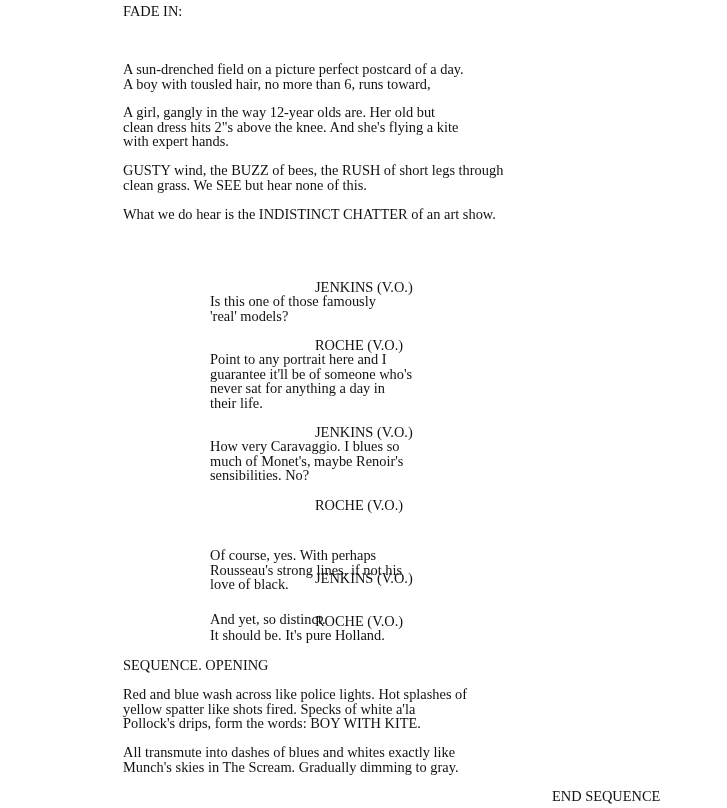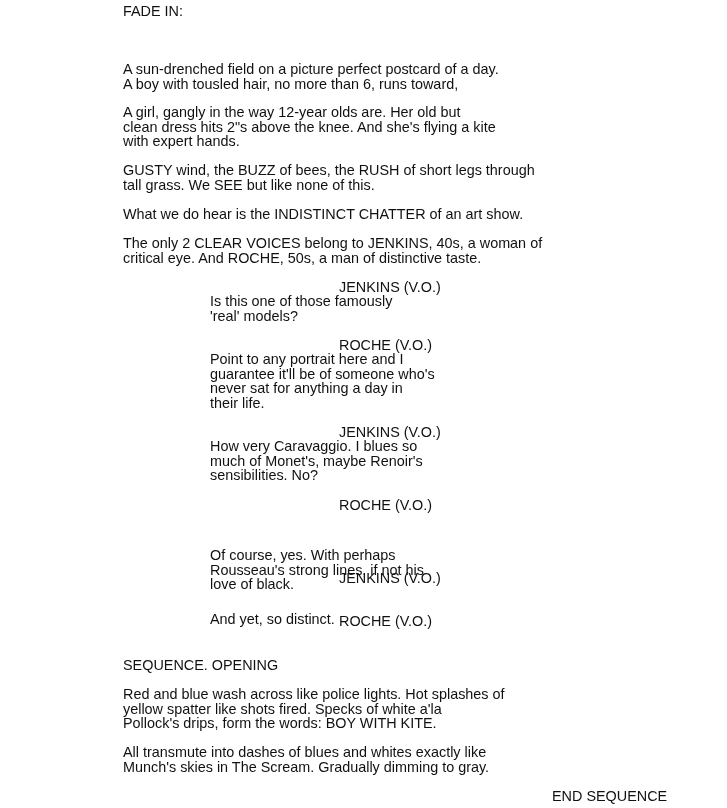--- a/index.html
+++ b/index.html
@@ -14,56 +14,54 @@
     position: relative;
   }
   .page {
     position: absolute;
     left: 0;
     top: 0;
     width: 727px;
     height: 808px;
     background: #ffffff;
     color: #111111;
-    font-family: Liberation Sans, sans-serif;
+    font-family: Liberation Serif, serif;
     font-size: 14.4px;
     line-height: 14.6px;
   }
   .block {
     position: absolute;
     white-space: pre;
     margin: 0;
   }
   .action { left: 123px; }
-  .character { left: 315px; margin-left: 24px; }
+  .character { left: 315px; }
   .dialogue { left: 210px; }
   .transition-right { left: 516px; margin-left: 36px; }
 </style>
 </head>
 <body>
 
 <div class="page">
 
   <div class="block action" style="top:4px;">FADE IN:</div>
 
 
   <div class="block action" style="top:62px;">A sun-drenched field on a picture perfect postcard of a day.
 A boy with tousled hair, no more than 6, runs toward,</div>
 
   <div class="block action" style="top:105px;">A girl, gangly in the way 12-year olds are. Her old but
 clean dress hits 2"s above the knee. And she's flying a kite
 with expert hands.</div>
 
   <div class="block action" style="top:163px;">GUSTY wind, the BUZZ of bees, the RUSH of short legs through
-tall grass. We SEE but like none of this.</div>
+clean grass. We SEE but hear none of this.</div>
 
   <div class="block action" style="top:207px;">What we do hear is the INDISTINCT CHATTER of an art show.</div>
 
-  <div class="block action" style="top:236px;">The only 2 CLEAR VOICES belong to JENKINS, 40s, a woman of
-critical eye. And ROCHE, 50s, a man of distinctive taste.</div>
 
   <div class="block character" style="top:280px;">JENKINS (V.O.)</div>
   <div class="block dialogue" style="top:294px;">Is this one of those famously
 'real' models?</div>
 
   <div class="block character" style="top:338px;">ROCHE (V.O.)</div>
   <div class="block dialogue" style="top:352px;">Point to any portrait here and I
 guarantee it'll be of someone who's
 never sat for anything a day in
 their life.</div>
@@ -75,20 +73,21 @@
 
   <div class="block character" style="top:498px;">ROCHE (V.O.)</div>
   <div class="block dialogue" style="top:512px;margin-top:36px;">Of course, yes. With perhaps
 Rousseau's strong lines, if not his
 love of black.</div>
 
   <div class="block character" style="top:571px;">JENKINS (V.O.)</div>
   <div class="block dialogue" style="top:612px;">And yet, so distinct.</div>
 
   <div class="block character" style="top:614px;">ROCHE (V.O.)</div>
+  <div class="block dialogue" style="top:628px;">It should be. It's pure Holland.</div>
 
   <div class="block action" style="top:658px;">SEQUENCE. OPENING</div>
 
   <div class="block action" style="top:687px;">Red and blue wash across like police lights. Hot splashes of
 yellow spatter like shots fired. Specks of white a'la
 Pollock's drips, form the words: BOY WITH KITE.</div>
 
   <div class="block action" style="top:745px;">All transmute into dashes of blues and whites exactly like
 Munch's skies in The Scream. Gradually dimming to gray.</div>
 

